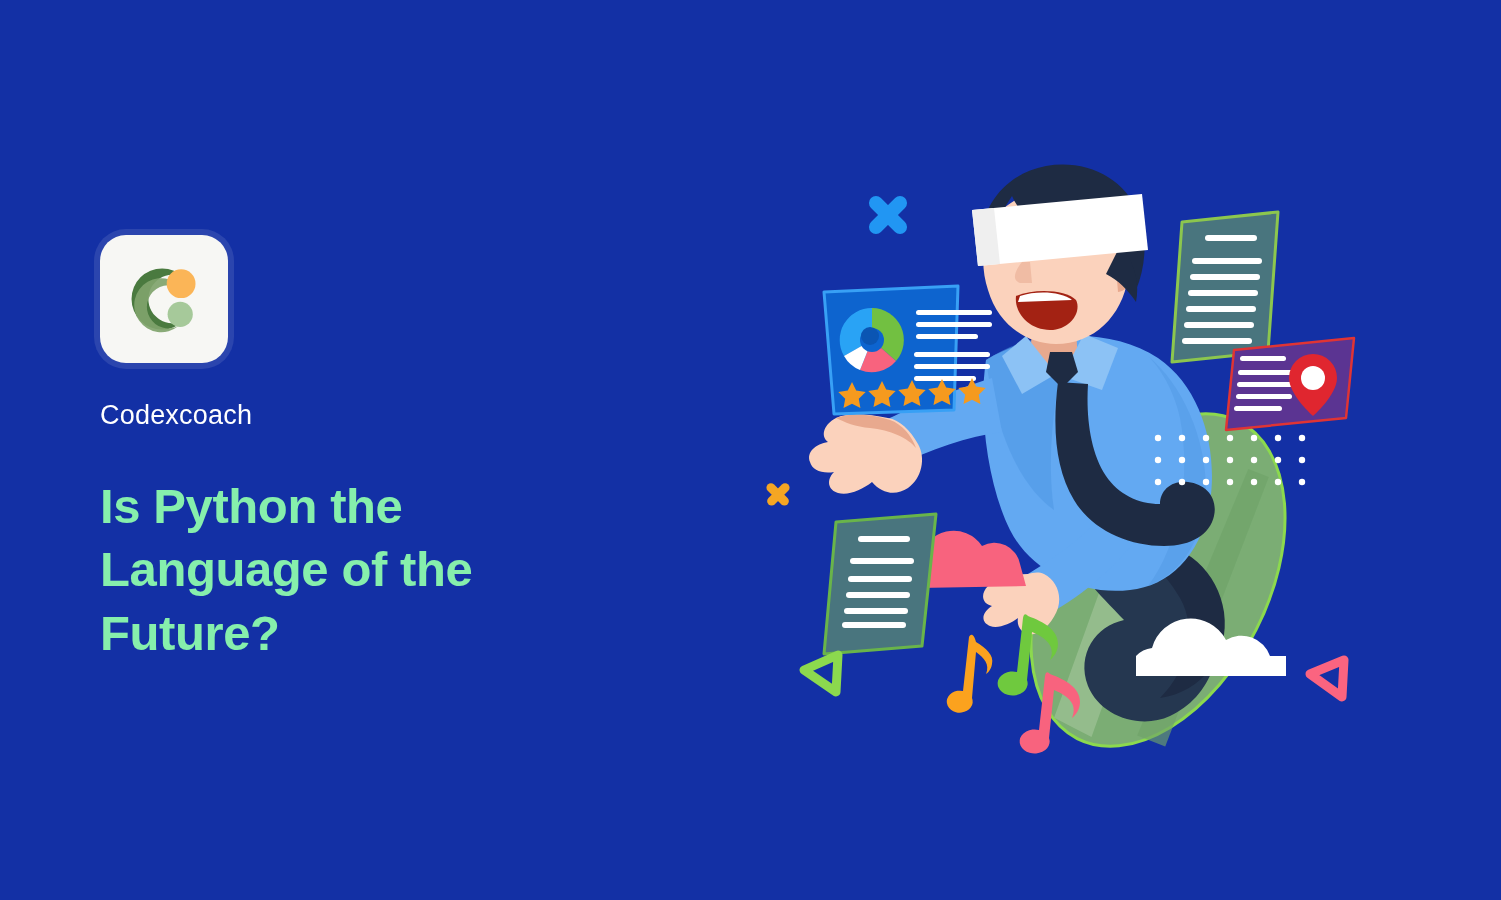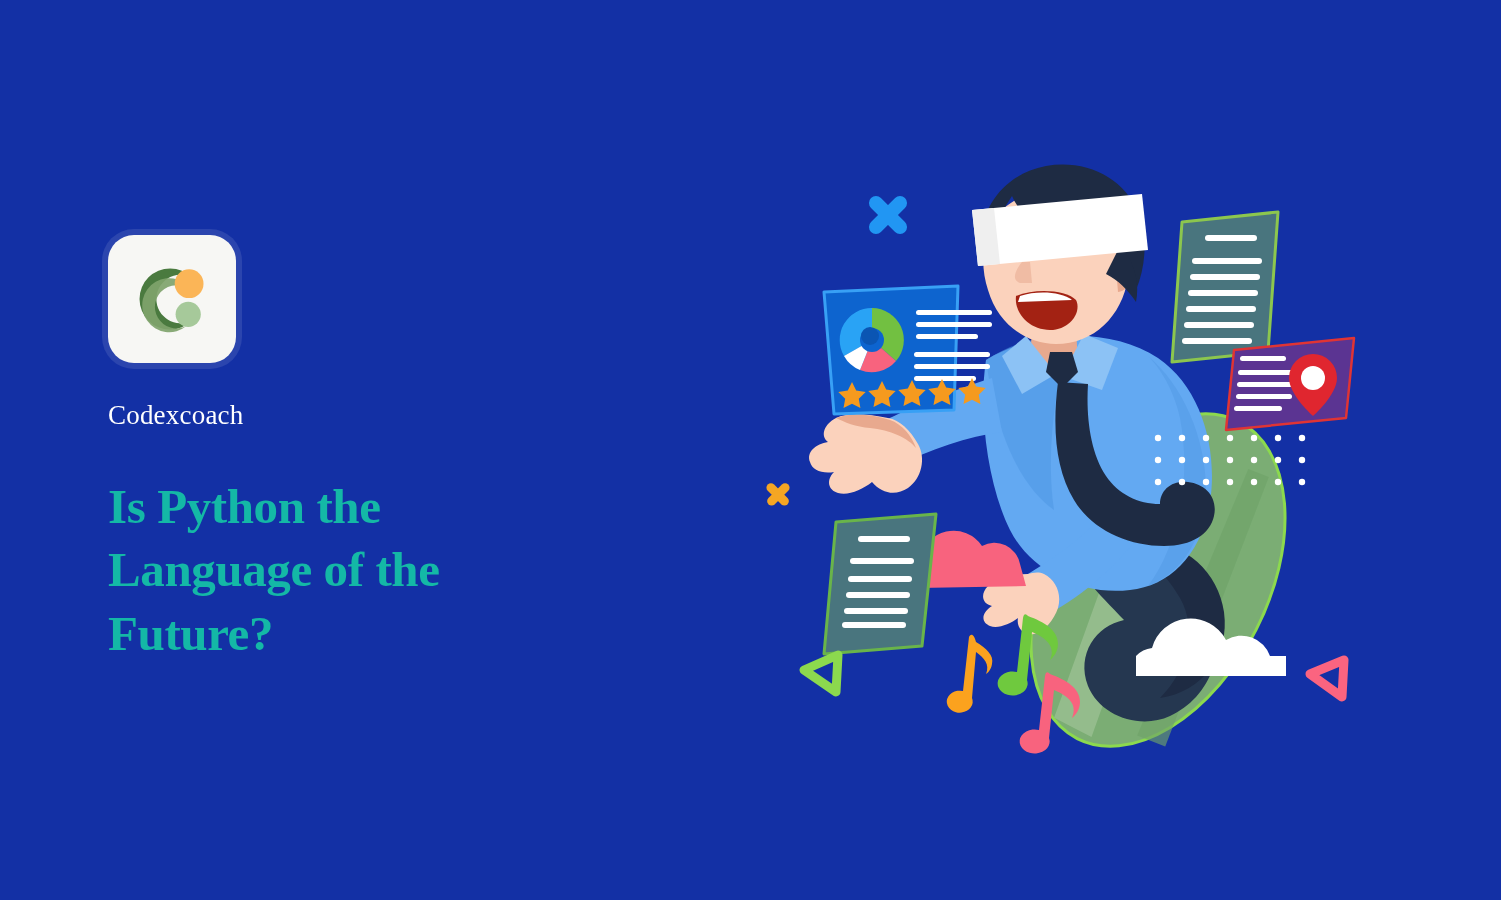--- a/index.html
+++ b/index.html
@@ -5,21 +5,21 @@
   * { margin:0; padding:0; box-sizing:border-box; }
   html,body { width:1501px; height:900px; overflow:hidden; }
   body {
     background:#1330A5;
     font-family:"Liberation Sans", sans-serif;
     position:relative;
   }
   .canvas { position:absolute; inset:0; width:1501px; height:900px; }
 
   
-  .left-col { position:absolute; left:108px; top:235px; width:560px;font-family:Liberation Serif, serif; }
+  .left-col { position:absolute; left:100px; top:235px; width:560px; }
 
   .logo-tile {
     width:128px; height:128px;
     background:#F7F7F4;
     border-radius:26px;
     box-shadow:0 0 0 6px rgba(255,255,255,0.10);
     display:flex; align-items:center; justify-content:center;
     position:relative;
   }
   .logo-mark { width:90px; height:90px; display:block; }
@@ -28,21 +28,21 @@
     margin-top:38px;
     color:#FFFFFF;
     font-size:27px;
     font-weight:400;
     letter-spacing:0.2px;
     line-height:1.1;
   }
 
   .headline {
     margin-top:44px;
-    color:#14b8a6;
+    color:#86efac;
     font-size:49px;
     font-weight:bold;
     line-height:1.30;
     letter-spacing:-0.4px;
     max-width:470px;
     white-space:pre-line;
   }
 
   
   .illustration { position:absolute; left:740px; top:150px; width:680px; height:620px; }

